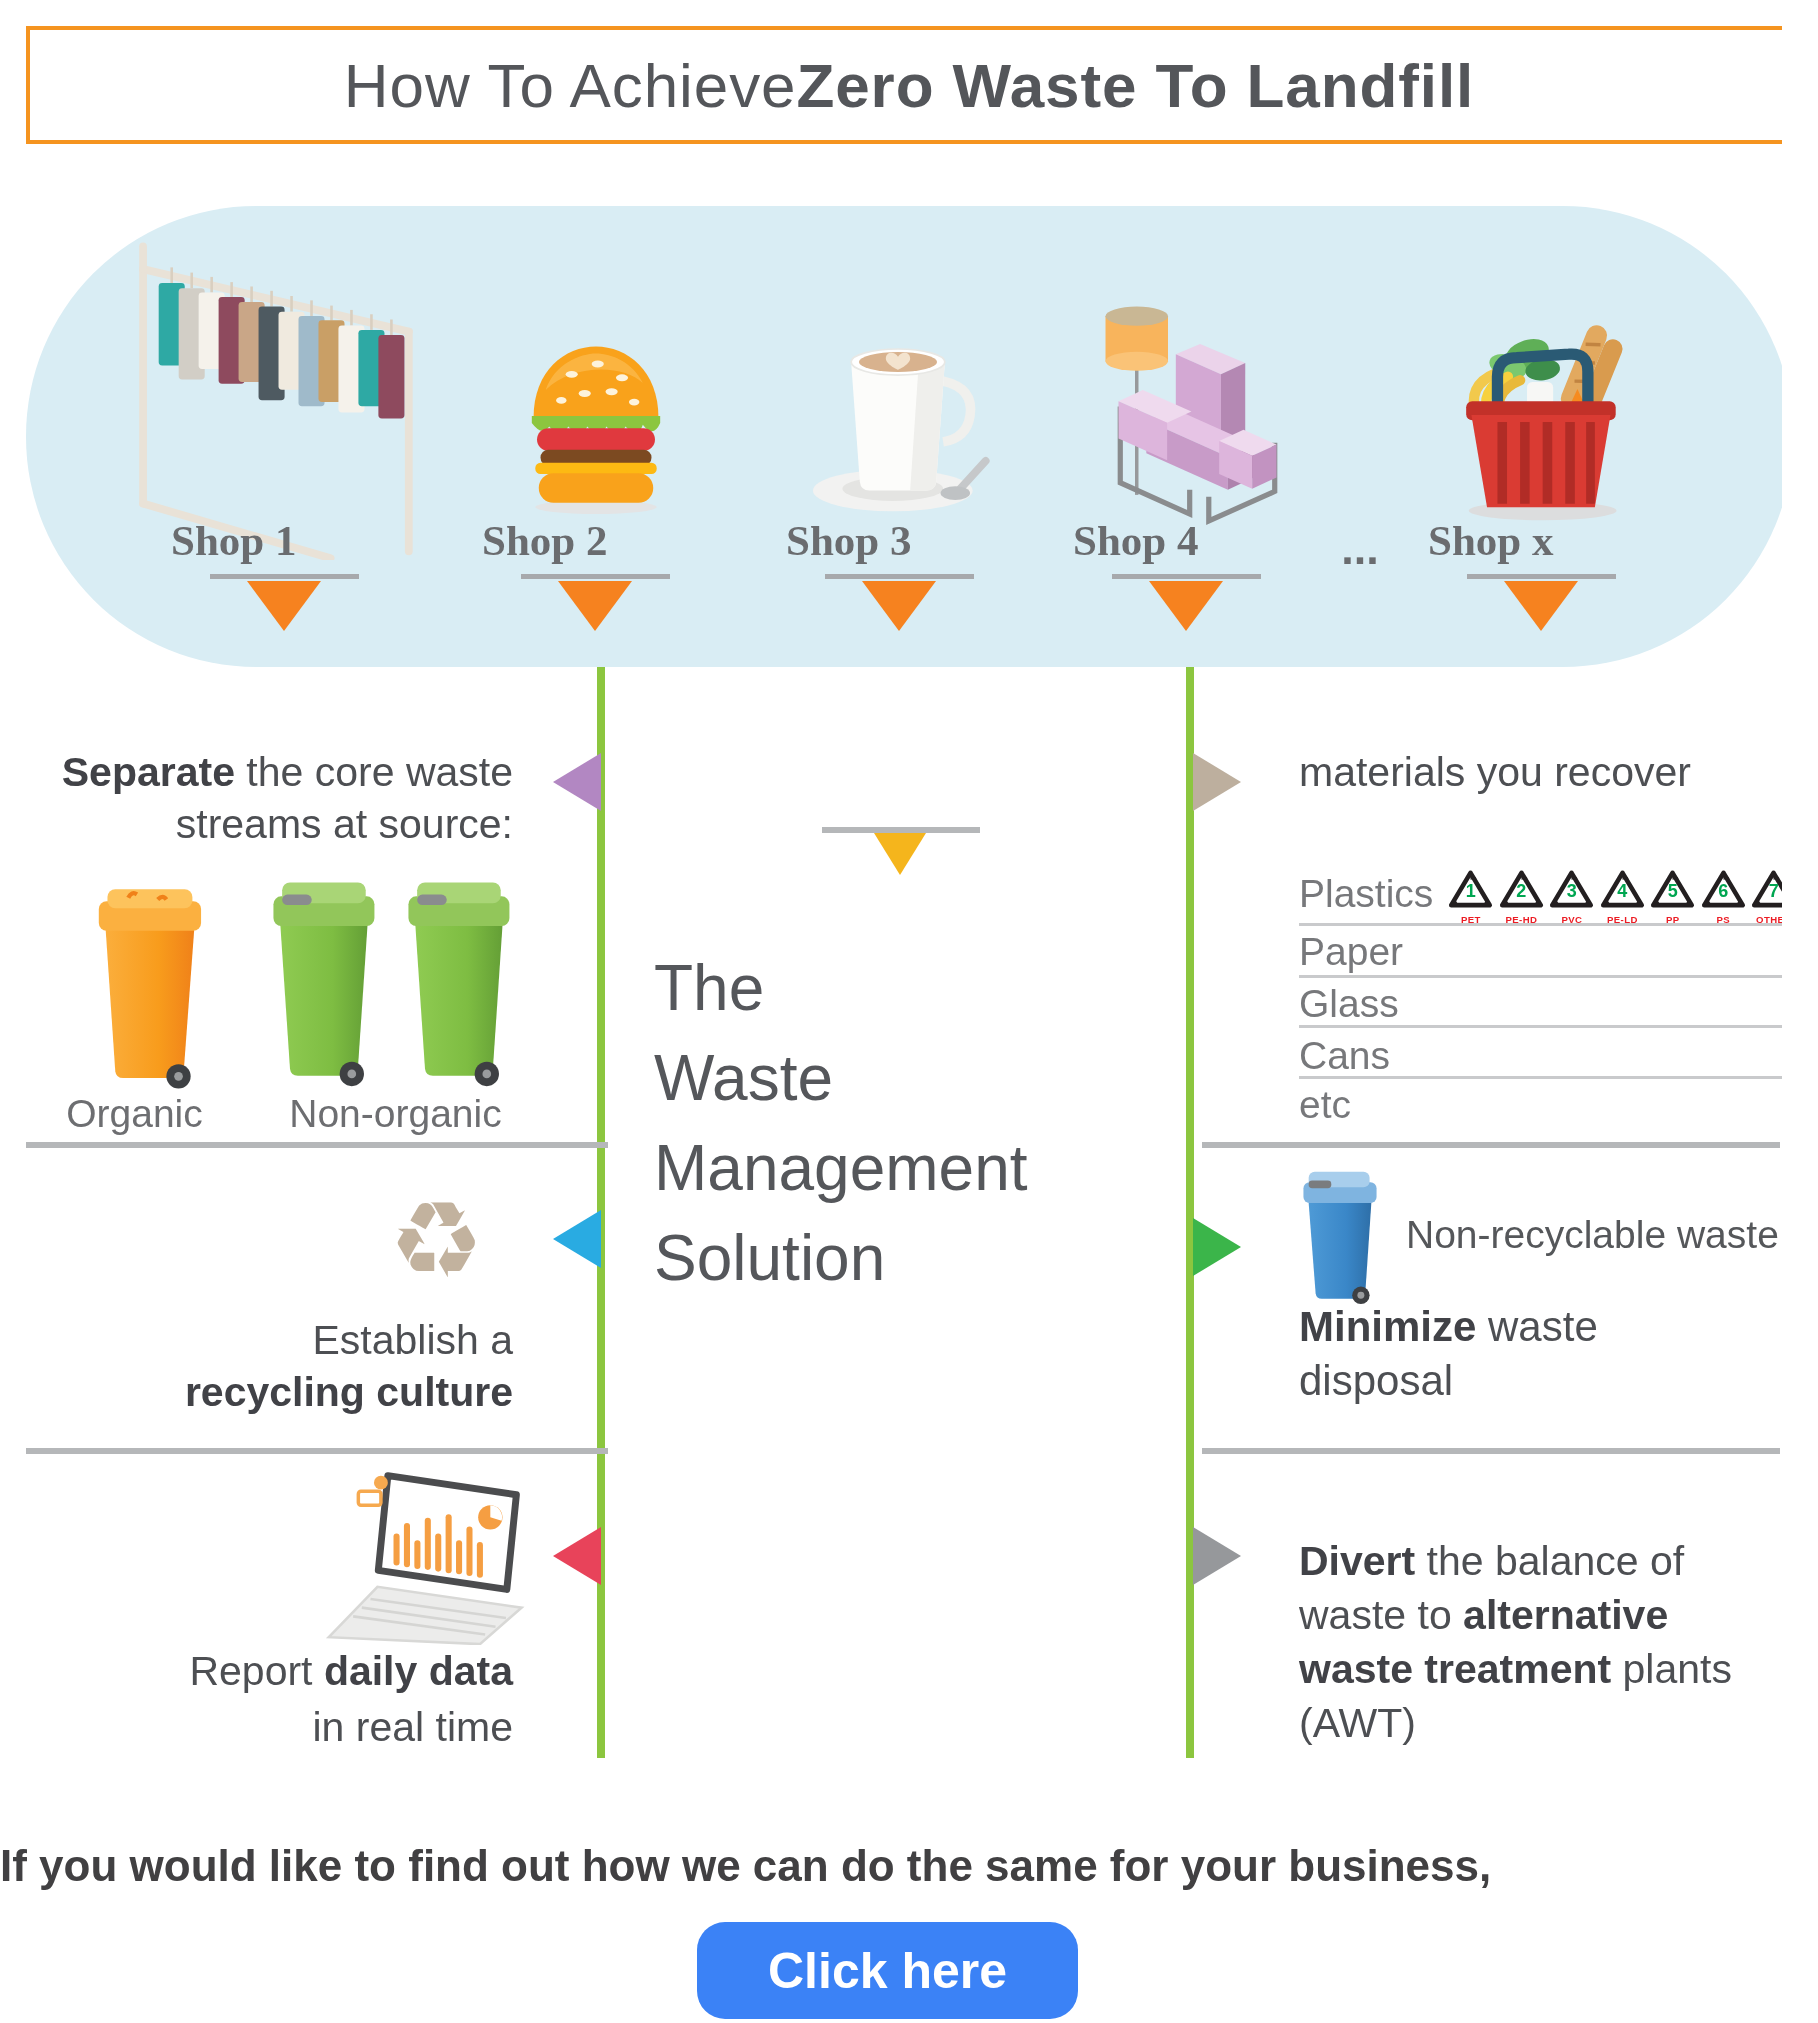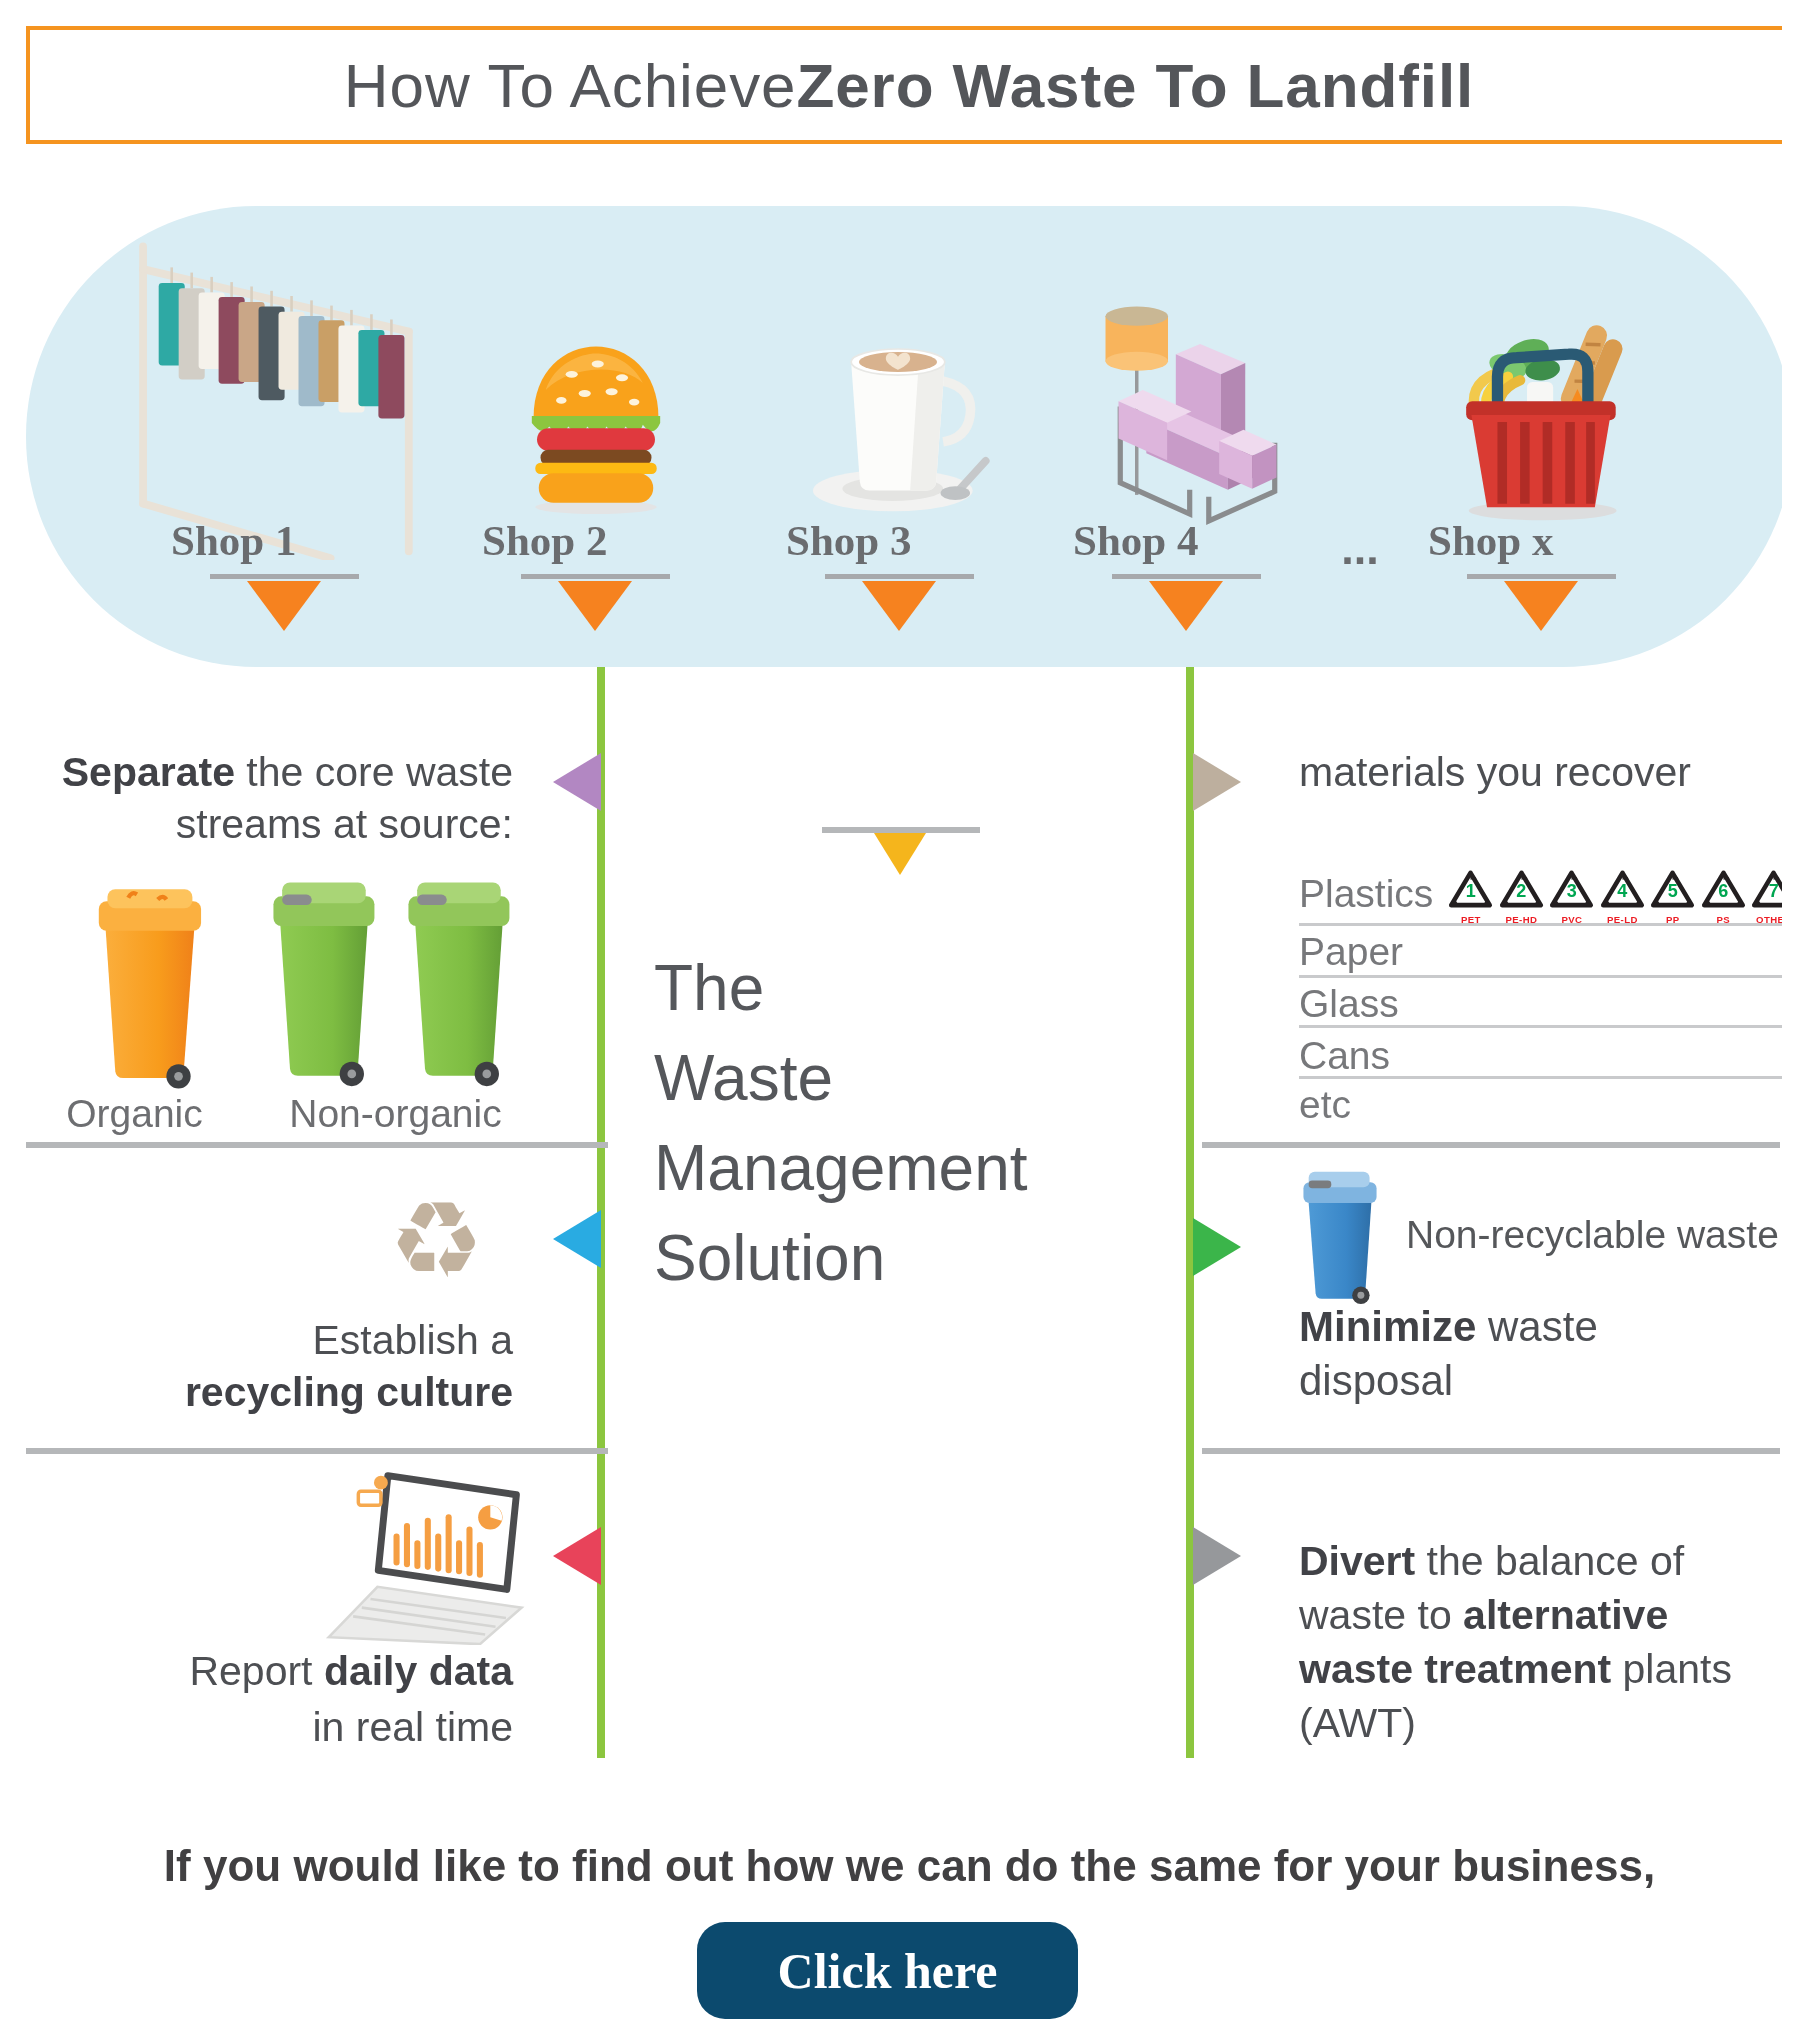--- a/index.html
+++ b/index.html
@@ -51,24 +51,24 @@
   #plastics-row .pl-label{font-size:39px;color:#77787B;margin-right:14px;line-height:49px;}
   .plastic-symbol{width:47px;margin-right:3.5px;text-align:center;}
   .ps-tri{position:relative;width:47px;height:40px;}
   .ps-tri svg{display:block;}
   .ps-num{position:absolute;left:0;top:12px;width:47px;text-align:center;
           font-size:18px;font-weight:bold;color:#00A651;}
   .ps-code{display:block;font-size:9.6px;font-weight:bold;color:#EC1C24;letter-spacing:0.4px;margin-top:5px;white-space:nowrap;text-decoration:underline;}
   #minimize-caption{left:1406px;top:1213px;font-size:39px;color:#55575A;}
 
   
-  #footer-message{left:0;top:1841px;width:1819px;text-align:center;font-size:44px;
+  #footer-message{left:0;top:1841px;width:1819px;text-align:left;font-size:44px;
                   font-weight:bold;color:#414042;}
-  #cta-button{left:697px;top:1922px;width:381px;height:97px;border-radius:28px;background:#0c4a6e;
-              display:flex;align-items:center;justify-content:center;cursor:pointer;border:none;font-family:Liberation Serif, serif;}
+  #cta-button{left:697px;top:1922px;width:381px;height:97px;border-radius:28px;background:#3b82f6;
+              display:flex;align-items:center;justify-content:center;cursor:pointer;border:none;}
   #cta-button span{color:#fff;font-size:50px;font-weight:bold;}
   b{font-weight:bold;color:#414247;margin-top:11px;}
 </style>
 </head>
 <body>
 
 <div id="canvas">
 
   <div class="abs" id="title-box">
     <span>How To Achieve </span>

